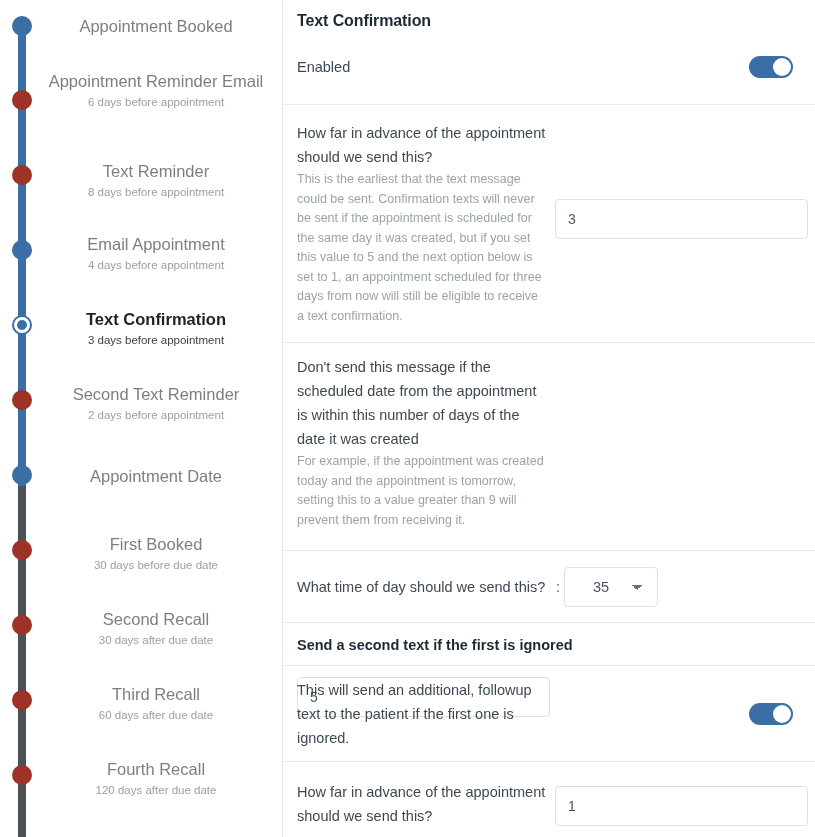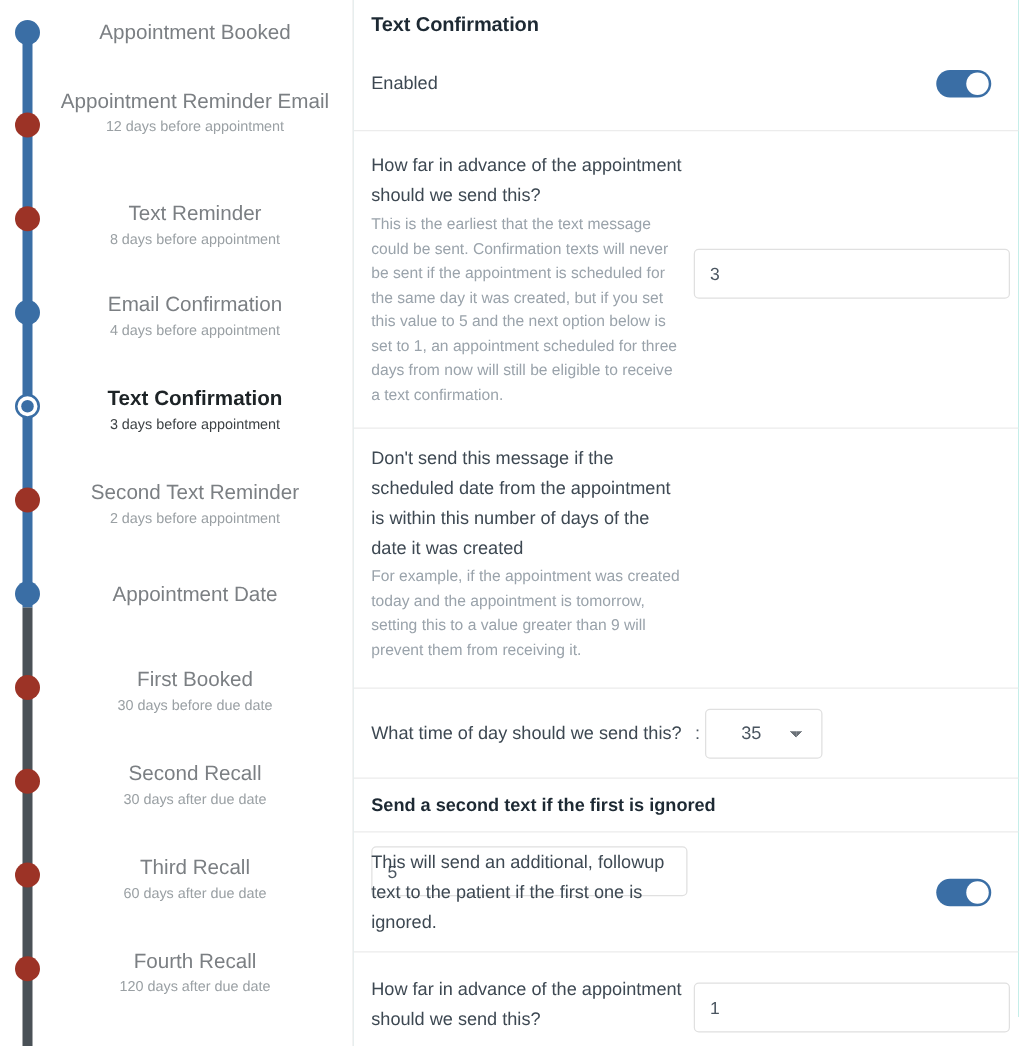--- a/index.html
+++ b/index.html
@@ -7,21 +7,21 @@
     margin: 0; padding: 0;
     width: 815px; height: 837px;
     background: #ffffff;
     font-family: "Liberation Sans", sans-serif;
     overflow: hidden;
   }
   .app {
     position: relative;
     width: 815px; height: 837px;
     display: flex;
-    background: #14b8a6;
+    background: #be185d;
   }
 
   
   .timeline {
     position: relative;
     width: 283px;
     flex: 0 0 283px;
     height: 837px;
     background: #ffffff;
     border-right: 1px solid #e8e8e8;
@@ -227,36 +227,36 @@
       <div class="tl-dot blue" style="top:0px;"></div>
       <div class="tl-text" style="top:-3px;">
         <div class="tl-title">Appointment Booked</div>
       </div>
     </div>
 
     <div class="tl-item" style="top:90px;">
       <div class="tl-dot red" style="top:0px;"></div>
       <div class="tl-text" style="top:-22px;">
         <div class="tl-title">Appointment Reminder Email</div>
-        <div class="tl-sub">12 days before appointment</div>
+        <div class="tl-sub">6 days before appointment</div>
       </div>
     </div>
 
     <div class="tl-item" style="top:165px;">
       <div class="tl-dot red" style="top:0px;"></div>
       <div class="tl-text" style="top:-7px;">
         <div class="tl-title">Text Reminder</div>
         <div class="tl-sub">8 days before appointment</div>
       </div>
     </div>
 
     <div class="tl-item" style="top:240px;">
       <div class="tl-dot blue" style="top:0px;"></div>
       <div class="tl-text" style="top:-9px;">
-        <div class="tl-title">Email Confirmation</div>
+        <div class="tl-title">Email Appointment</div>
         <div class="tl-sub">4 days before appointment</div>
       </div>
     </div>
 
     <div class="tl-item is-active" style="top:315px;">
       <div class="tl-dot active" style="top:0px;"></div>
       <div class="tl-text" style="top:-9px;">
         <div class="tl-title">Text Confirmation</div>
         <div class="tl-sub">3 days before appointment</div>
       </div>

